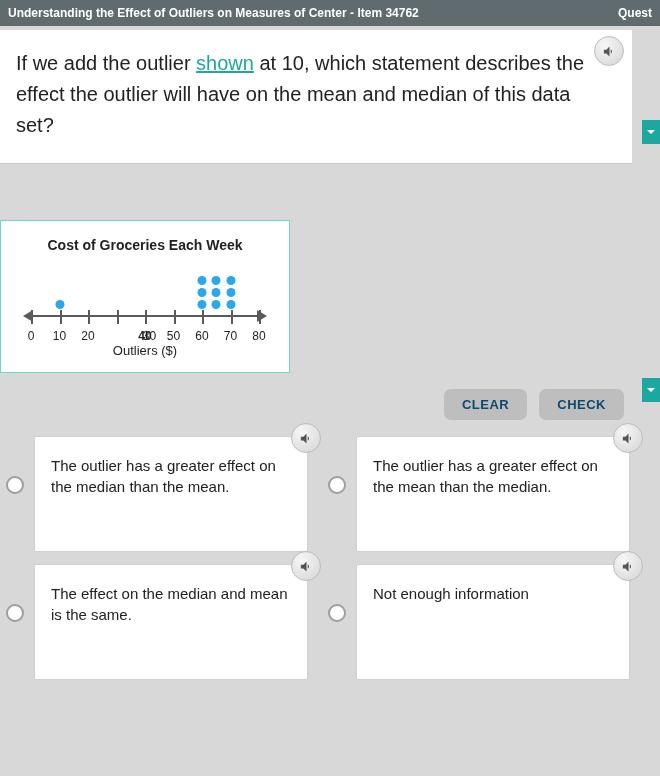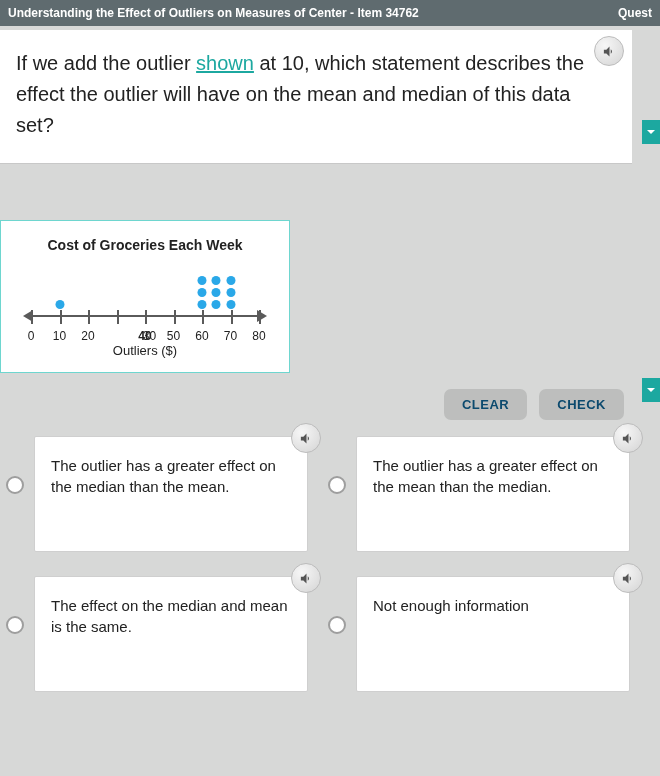--- a/index.html
+++ b/index.html
@@ -17,21 +17,21 @@
 .axis{position:absolute;bottom:22px;left:0;right:0;height:2px;background:#5a5a5a}
 .arrow{position:absolute;bottom:17px;width:0;height:0;border-top:6px solid transparent;border-bottom:6px solid transparent}
 .arrow.l{left:-8px;border-right:10px solid #5a5a5a}
 .arrow.r{right:-8px;border-left:10px solid #5a5a5a}
 .tick{position:absolute;bottom:15px;width:2px;height:14px;background:#5a5a5a}
 .tlabel{position:absolute;bottom:-4px;font-size:12px;color:#222;transform:translateX(-50%)}
 .dot{position:absolute;width:9px;height:9px;background:#2aa8e8;border-radius:50%;transform:translateX(-50%)}
 .xlabel{text-align:center;font-size:13px;color:#222;margin-top:4px}
 .btn-row{display:flex;justify-content:flex-end;gap:12px;padding:6px 36px 16px 0}
 .btn{background:#bdbebd;color:#0c4a6e;font-size:13px;font-weight:bold;letter-spacing:.5px;padding:8px 18px;border:none;border-radius:7px;cursor:pointer}
-.answers{display:grid;grid-template-columns:1fr 1fr;gap:24px 20px;padding:0 30px 0 6px}
+.answers{display:grid;grid-template-columns:1fr 1fr;gap:12px 20px;padding:0 30px 0 6px}
 .answer{position:relative;display:flex;align-items:flex-start}
 .radio{width:18px;height:18px;border:2px solid #9e9e9e;border-radius:50%;background:#fff;margin:40px 10px 0 0;flex-shrink:0;cursor:pointer}
 .acard{background:#fff;border:1px solid #cfcfcf;border-radius:2px;padding:18px 16px 16px;min-height:116px;flex:1;font-size:15px;color:#222;line-height:1.4;position:relative}
 .acard .audio-btn{top:-14px;right:-14px}
 .side-tab{position:absolute;right:0;width:18px;height:24px;background:#1ca8a0;display:flex;align-items:center;justify-content:center}
 .side-tab svg{width:10px;height:10px;fill:#fff}
 </style>
 </head>
 <body>
 

